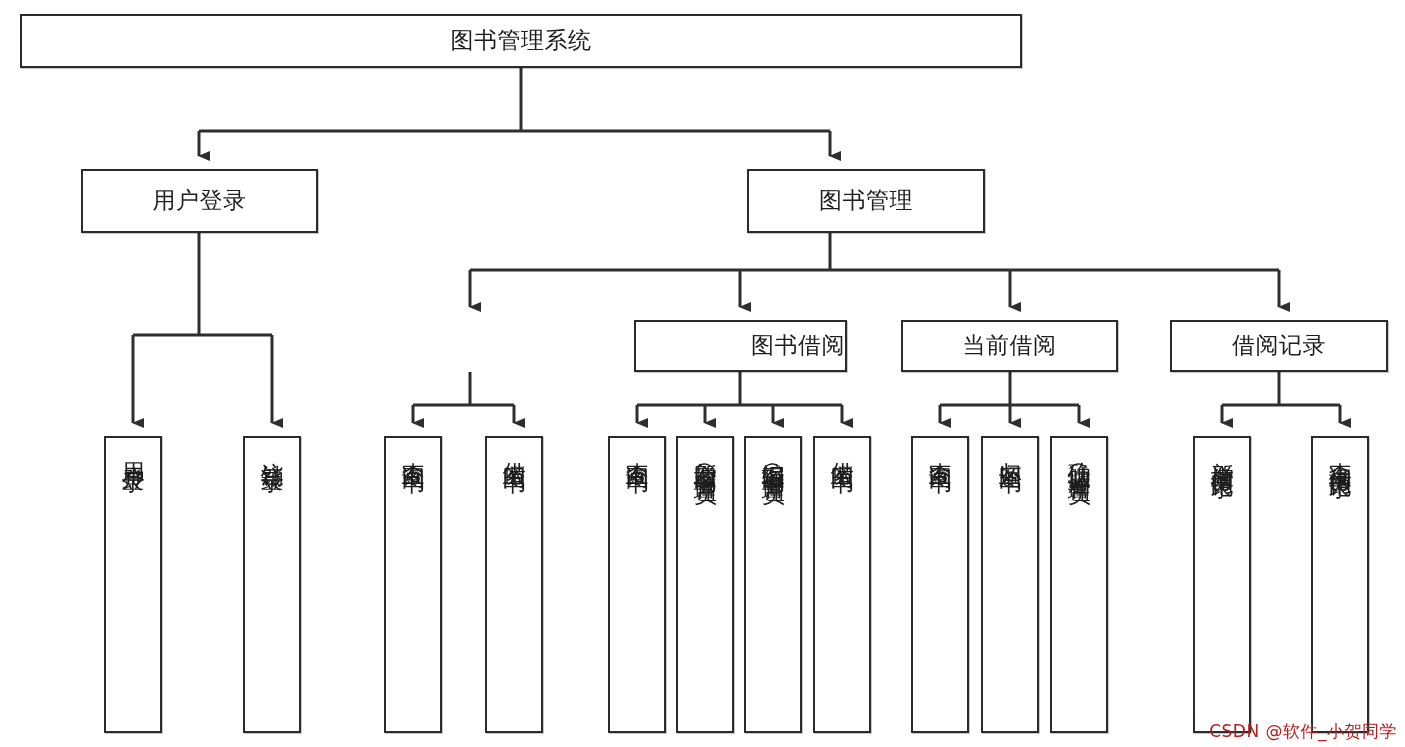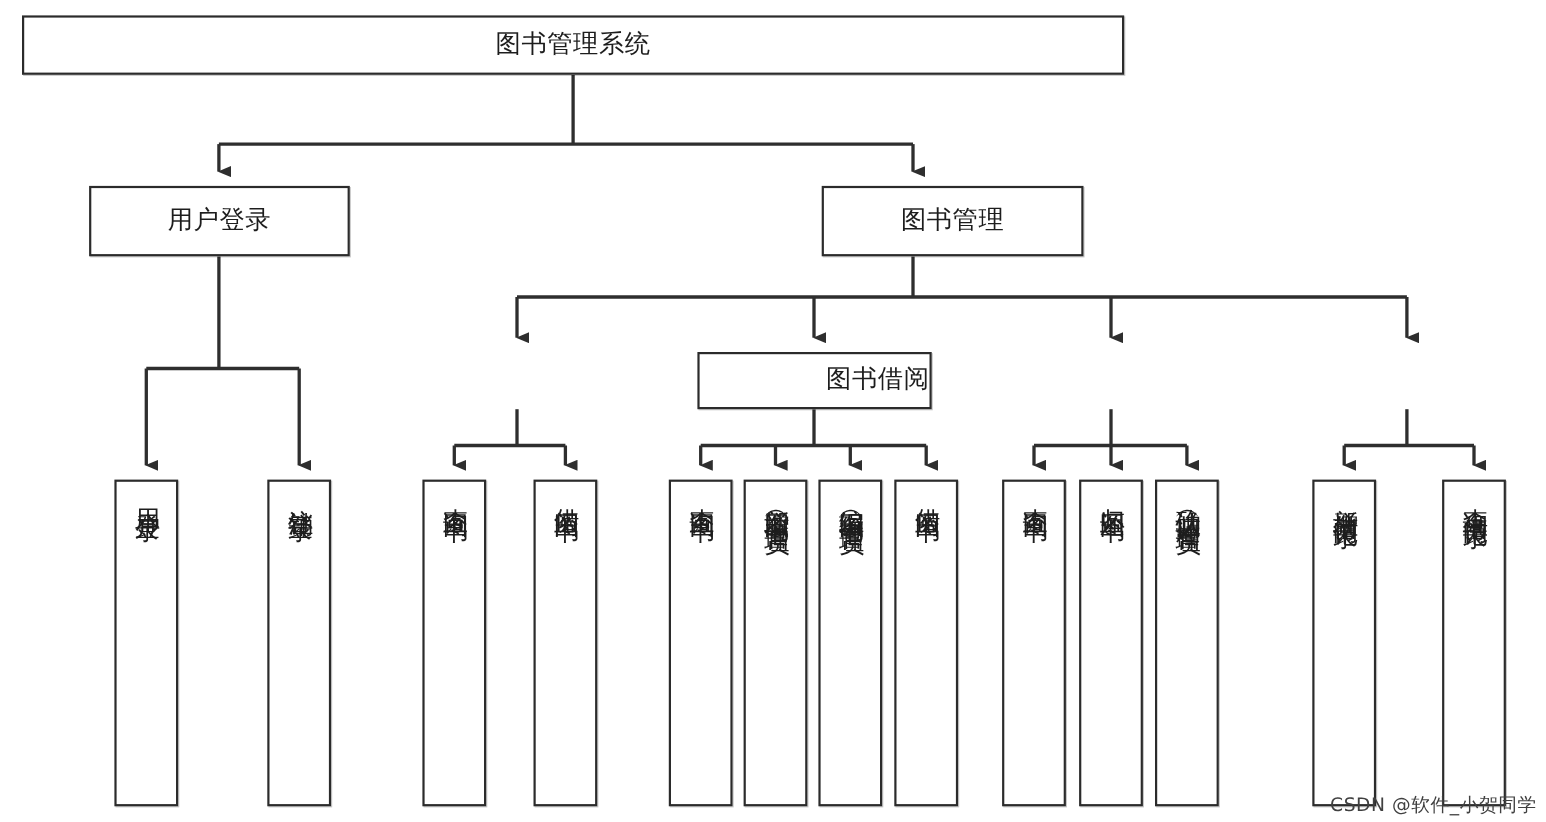--- a/index.html
+++ b/index.html
@@ -55,21 +55,21 @@
     font-size:23px;
     line-height:1.02;
     letter-spacing:3px;
     margin:0 auto;
   }
   .watermark{
     position:absolute;
     right:8px;
     bottom:4px;
     font-size:17px;
-    color:#404040;
+    color:#b91c1c;
     letter-spacing:0.5px;
     white-space:nowrap;
     user-select:none;
   }
 </style>
 </head>
 <body>
 
 <div id="canvas">
 
@@ -132,20 +132,26 @@
   <div class="node h" style="left:81px; top:169px; width:237px; height:64px;">
     <span class="lbl">用户登录</span>
   </div>
   <div class="node h" style="left:711px; top:169px; width:238px; height:64px;margin-left:36px;">
     <span class="lbl">图书管理</span>
   </div>
 
   <div class="node h" style="left:634px; top:320px; width:213px; height:52px;justify-content:flex-end;">
     <span class="lbl">图书借阅</span>
   </div>
+  <div class="node h" style="left:901px; top:320px; width:217px; height:52px;">
+    <span class="lbl">当前借阅</span>
+  </div>
+  <div class="node h" style="left:1170px; top:320px; width:218px; height:52px;">
+    <span class="lbl">借阅记录</span>
+  </div>
 
   <div class="node v" style="left:104px; top:436px; width:58px; height:297px;">
     <span class="lbl">用户登录</span>
   </div>
   <div class="node v" style="left:243px; top:436px; width:58px; height:297px;">
     <span class="lbl">注销登录</span>
   </div>
 
   <div class="node v" style="left:384px; top:436px; width:58px; height:297px;">
     <span class="lbl">查询图书</span>

